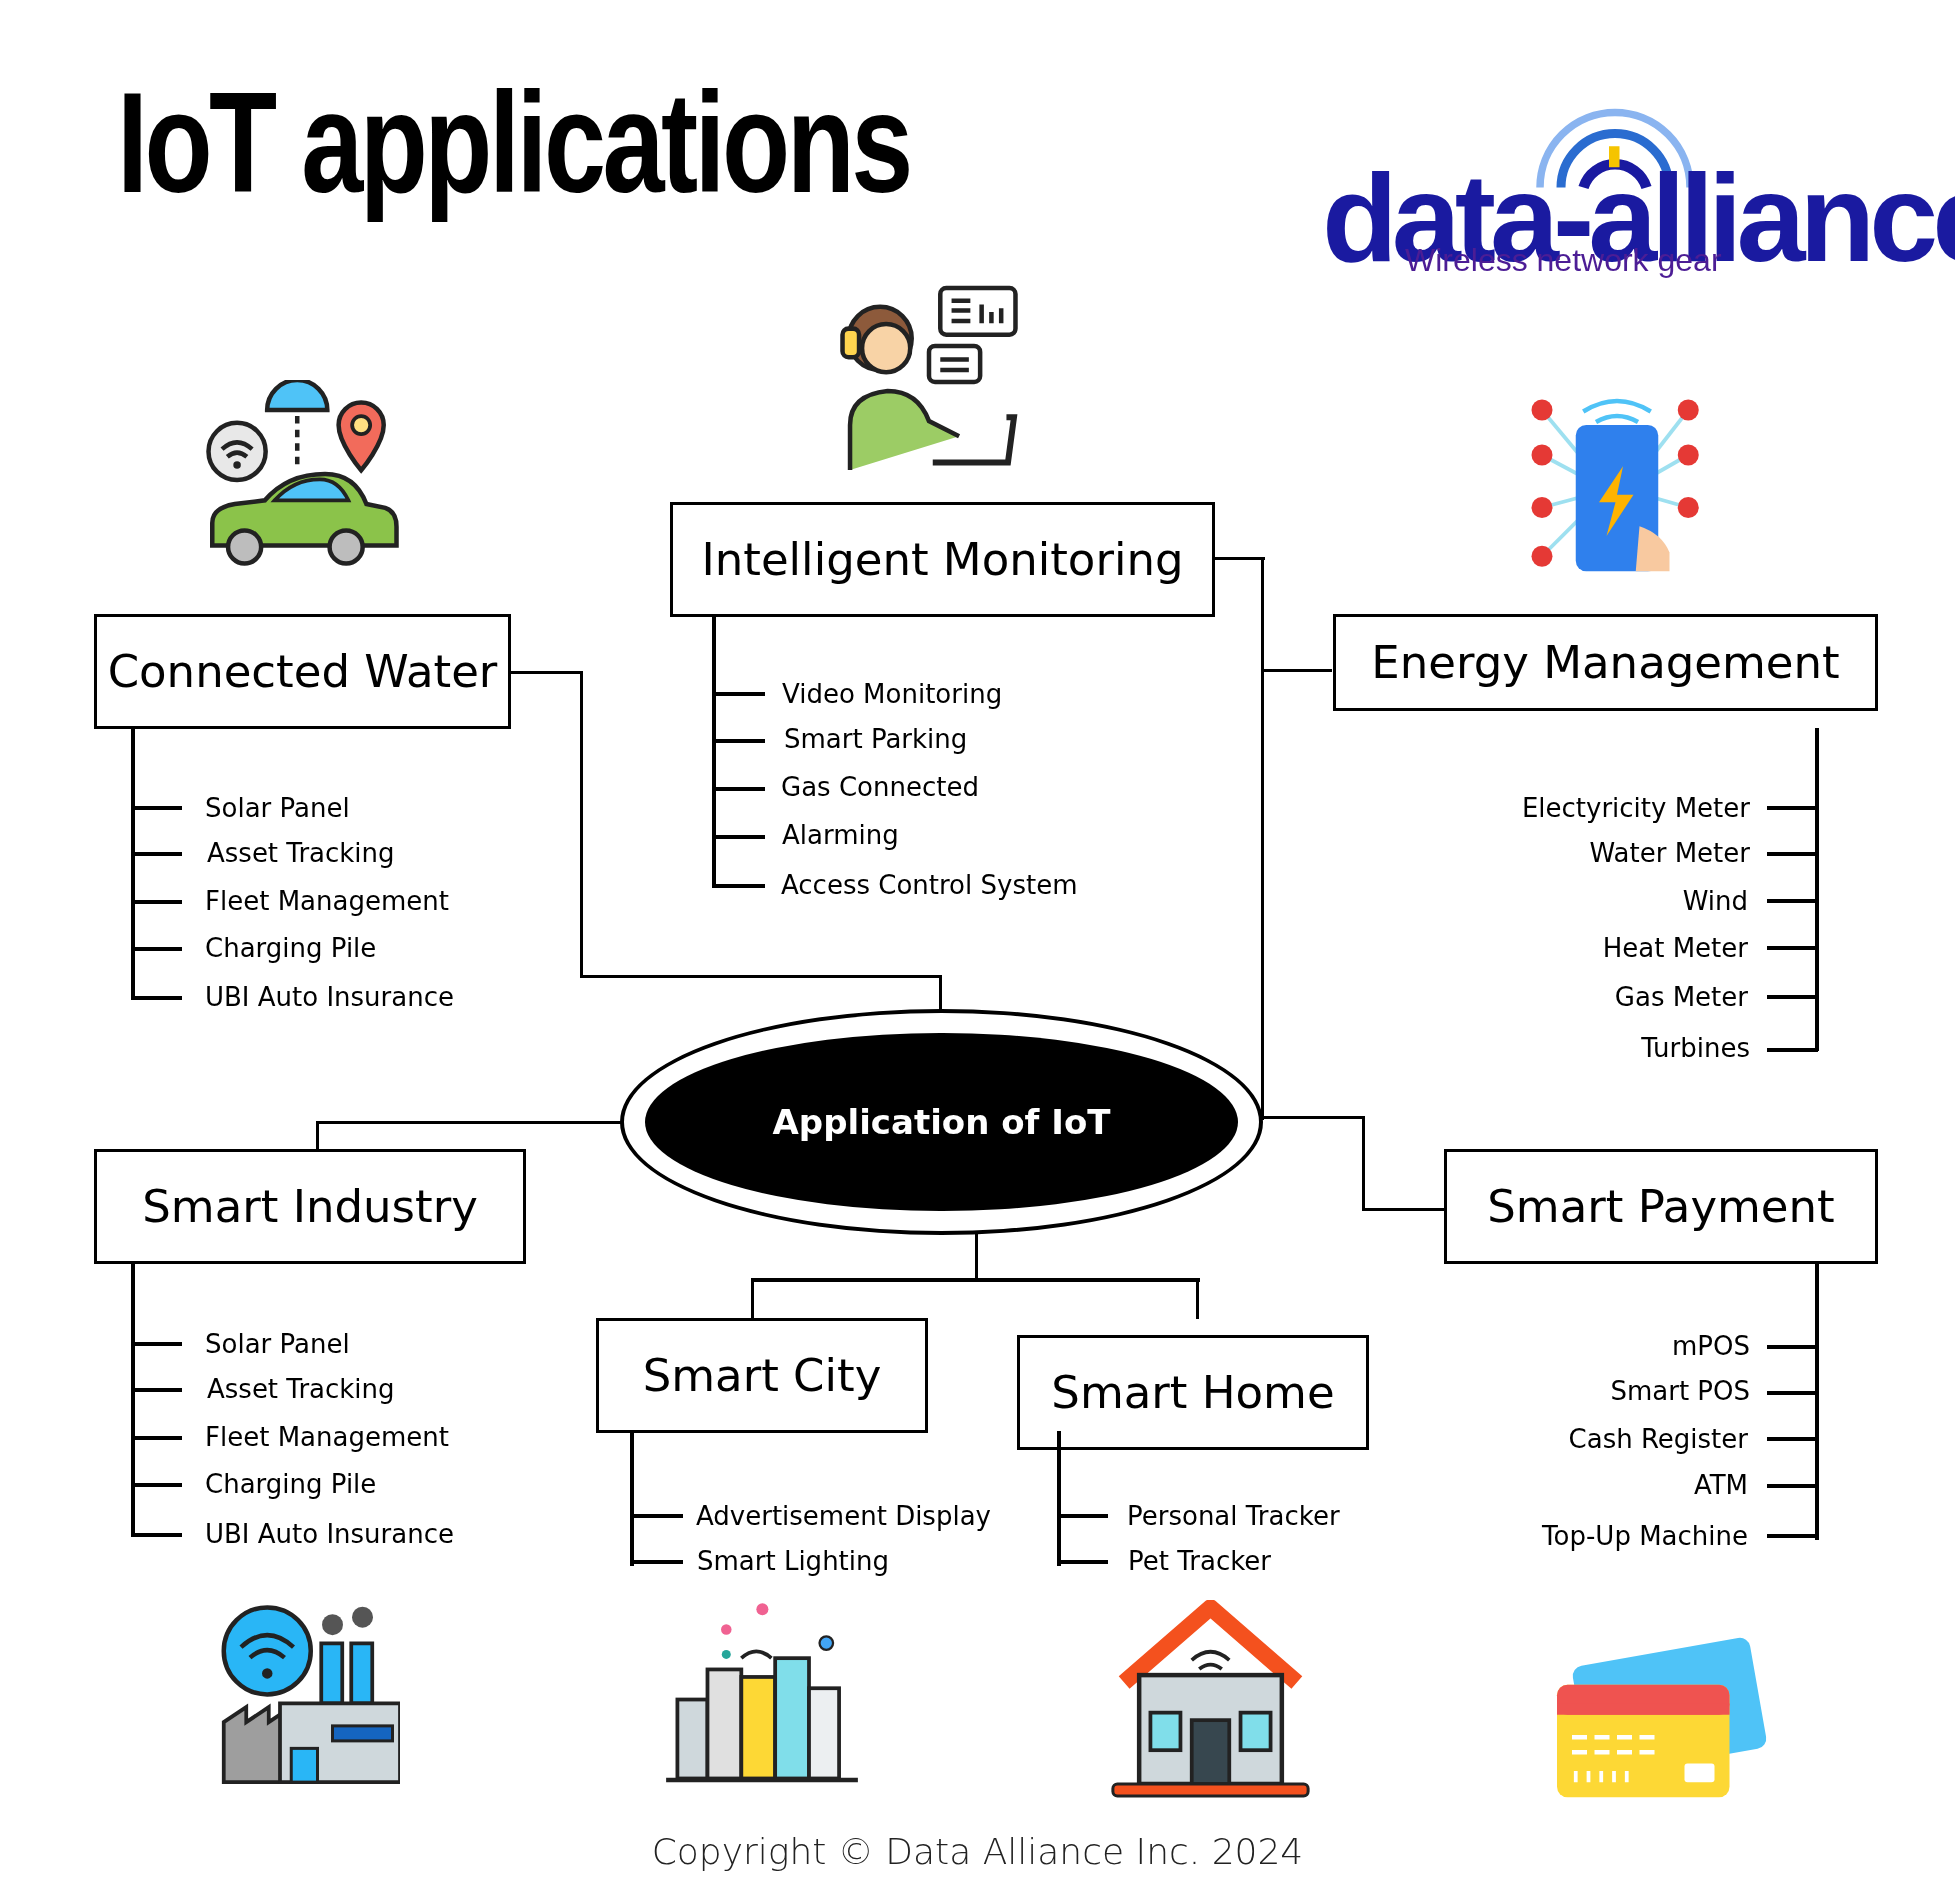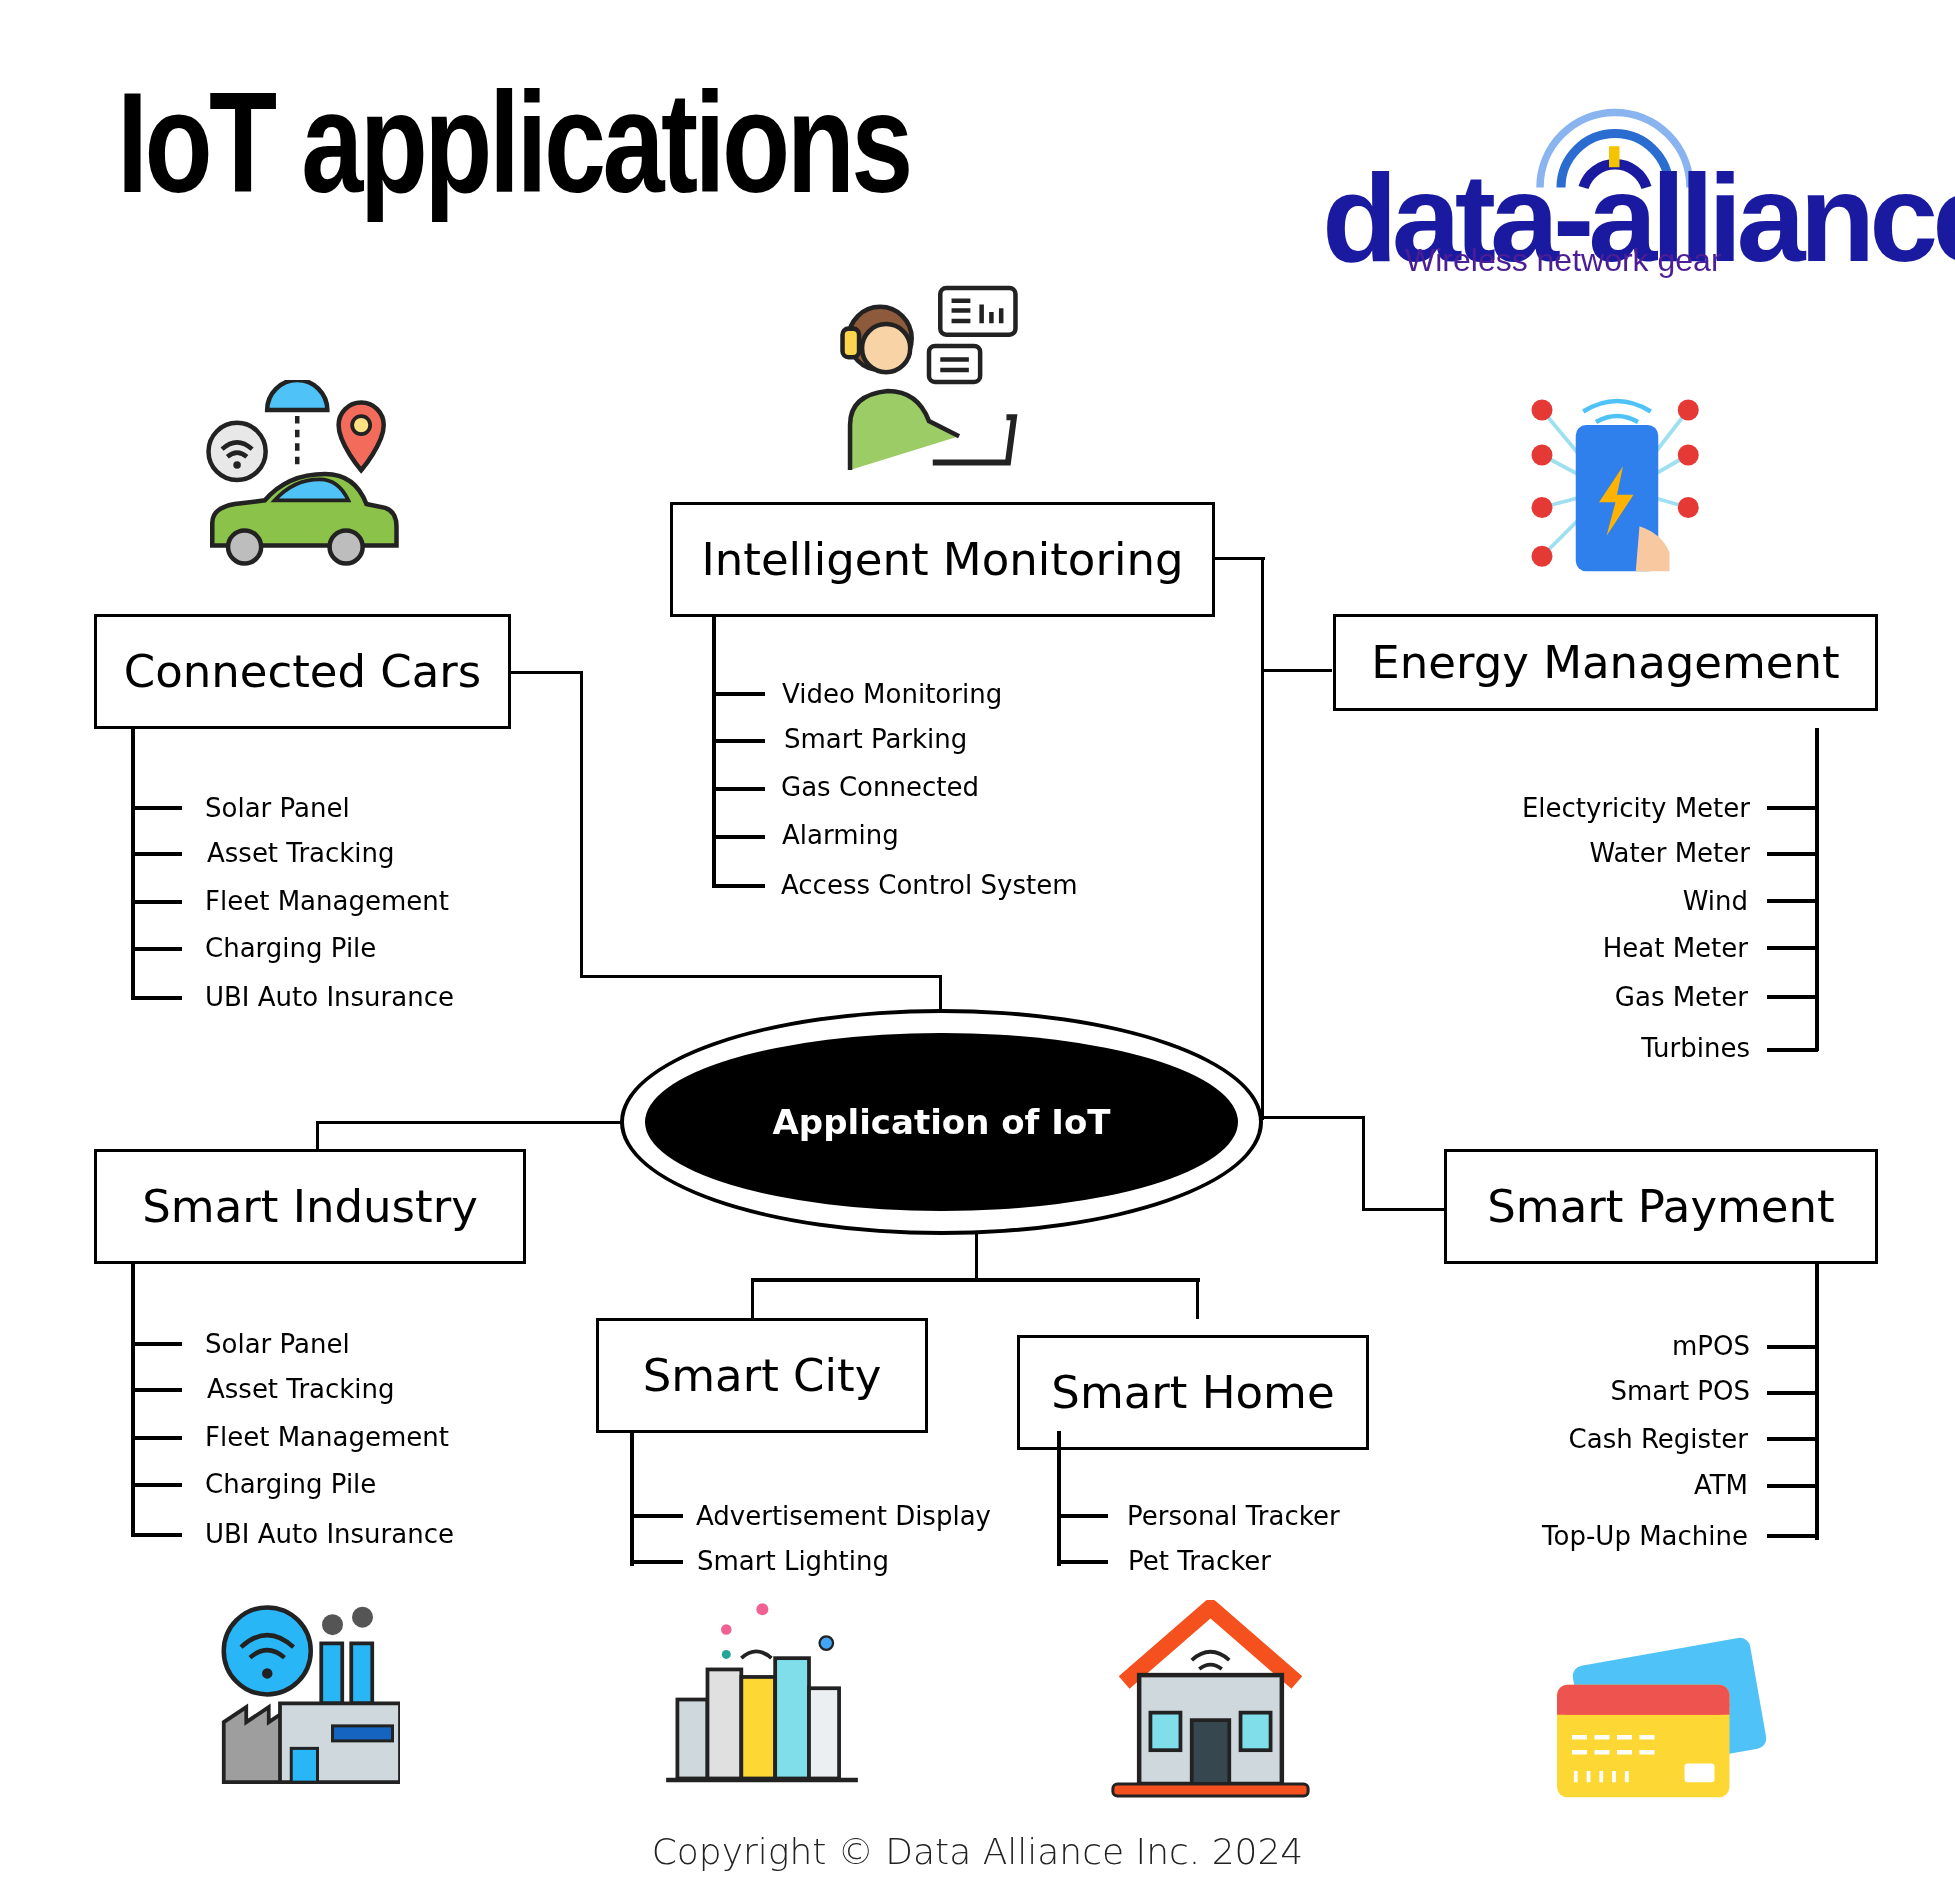--- a/index.html
+++ b/index.html
@@ -68,21 +68,21 @@
   <path d="M85 40 a40 40 0 0 1 80 0 z" fill="#4fc3f7" stroke="#222" stroke-width="6"></path>
   <line x1="125" y1="48" x2="125" y2="120" stroke="#222" stroke-width="6" stroke-dasharray="10 8"></line>
   <path d="M210 30 a30 30 0 0 1 30 30 c0 25-30 60-30 60 s-30-35-30-60 a30 30 0 0 1 30-30z" fill="#f26b5b" stroke="#222" stroke-width="6"></path>
   <circle cx="210" cy="60" r="12" fill="#ffe082" stroke="#222" stroke-width="5"></circle>
   <path d="M12 220 v-30 q0-20 30-25 l40-5 q30-35 80-35 q40 0 55 40 l25 5 q15 5 15 25 v25 z" fill="#8bc34a" stroke="#222" stroke-width="6"></path>
   <path d="M95 160 q25-28 60-28 q25 0 38 28 z" fill="#4fc3f7" stroke="#222" stroke-width="5"></path>
   <circle cx="55" cy="222" r="22" fill="#bdbdbd" stroke="#222" stroke-width="6"></circle>
   <circle cx="190" cy="222" r="22" fill="#bdbdbd" stroke="#222" stroke-width="6"></circle>
 </svg>
 <div class="box" style="left:94px;top:614px;width:417px;height:115px;">
-  <span>Connected Cars</span>
+  <span>Connected Water</span>
 </div>
 <div class="line" style="left:131px;top:728px;width:3.8px;height:272px;"></div>
 <div class="line" style="left:131px;top:806px;width:51px;height:3.8px;"></div>
 <div class="line" style="left:131px;top:852px;width:51px;height:3.8px;"></div>
 <div class="line" style="left:131px;top:900px;width:51px;height:3.8px;"></div>
 <div class="line" style="left:131px;top:947px;width:51px;height:3.8px;"></div>
 <div class="line" style="left:131px;top:996px;width:51px;height:3.8px;"></div>
 <div class="item" style="left:205px;top:795px;">Solar Panel</div>
 <div class="item" style="left:207px;top:840px;">Asset Tracking</div>
 <div class="item" style="left:205px;top:888px;">Fleet Management</div>

